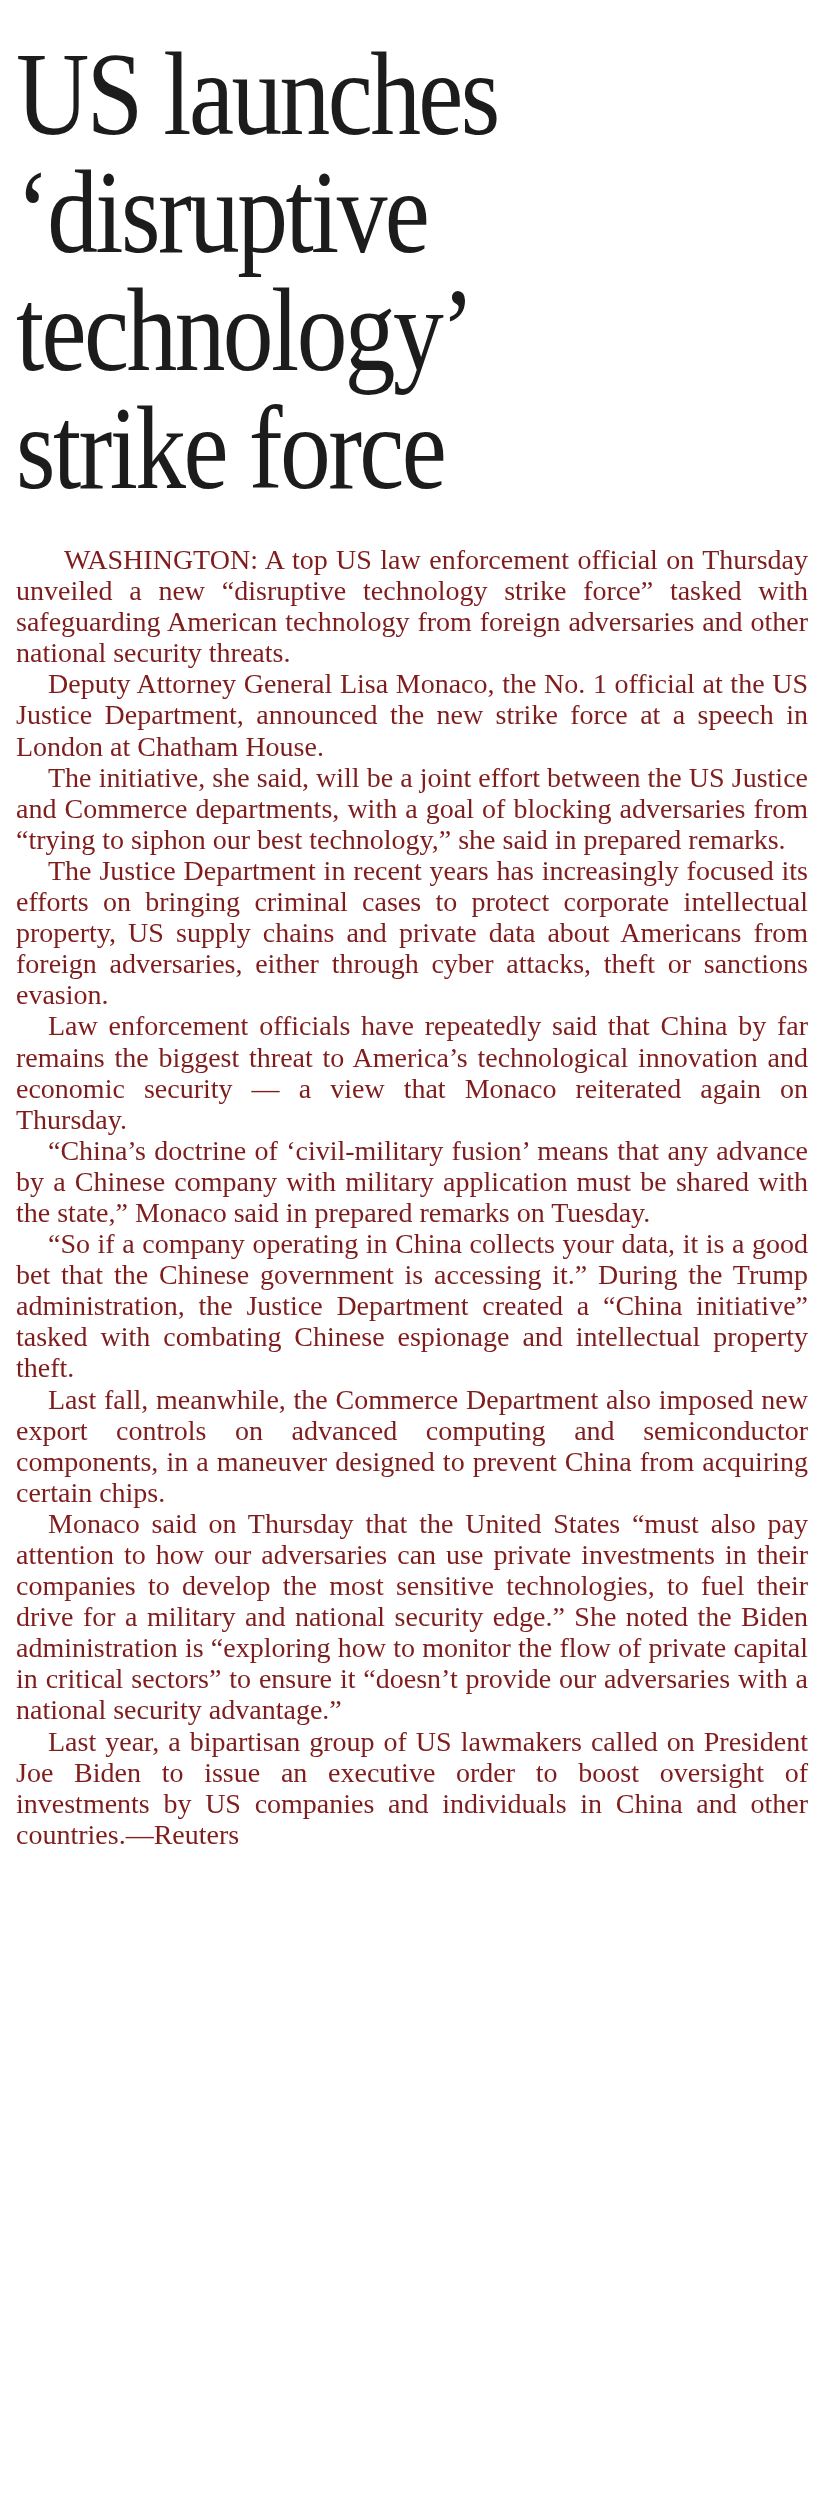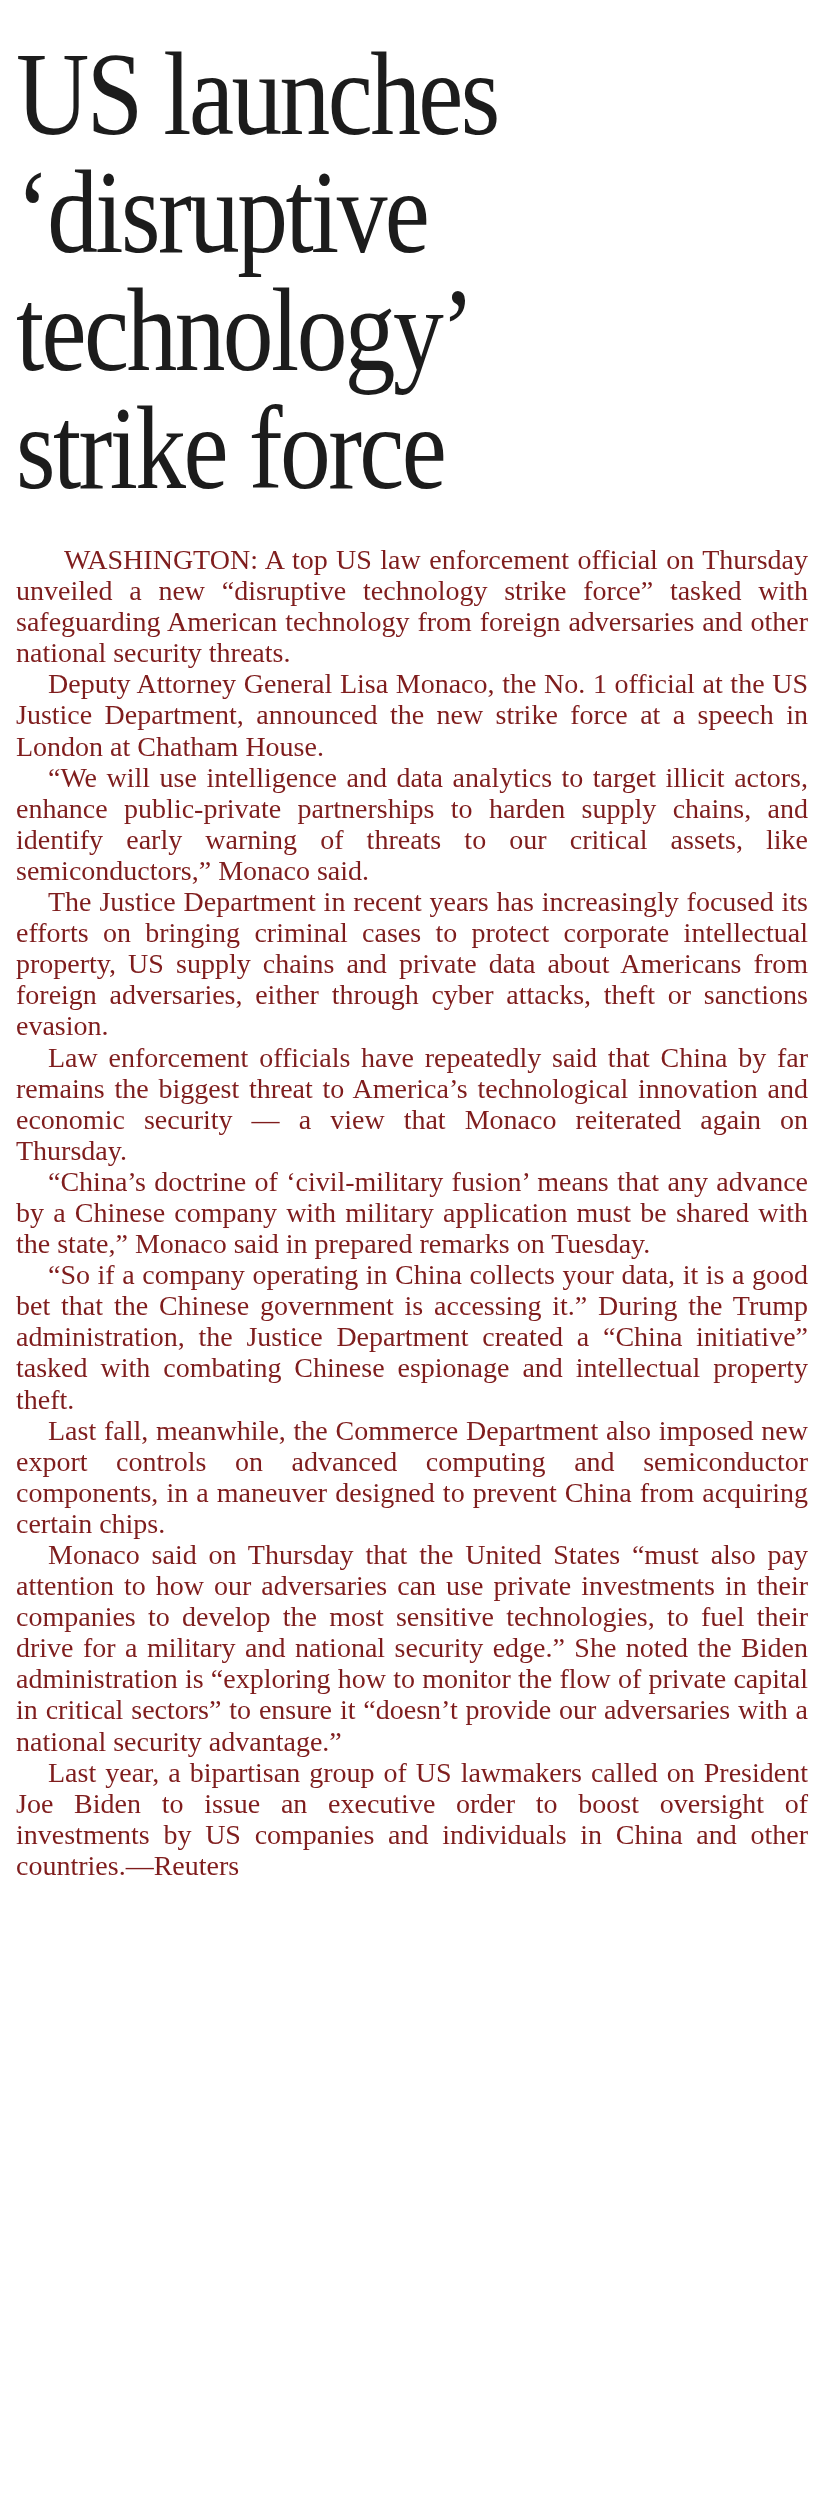--- a/index.html
+++ b/index.html
@@ -39,21 +39,21 @@
   <h1 class="headline">
     <span>US launches</span>
     <span>‘disruptive</span>
     <span>technology’</span>
     <span>strike force</span>
   </h1>
 
   <div class="body">
     <p class="lead">WASHINGTON: A top US law enforcement official on Thursday unveiled a new “disruptive technology strike force” tasked with safeguarding American tech­nology from foreign adversaries and other national security threats.</p>
     <p>Deputy Attorney General Lisa Monaco, the No. 1 offi­cial at the US Justice Department, announced the new strike force at a speech in London at Chatham House.</p>
-    <p>“We will use intelligence and data analytics to target illicit actors, enhance public-private partnerships to harden supply chains, and identify early warning of threats to our critical assets, like semiconductors,” Monaco said.</p>
+    <p>The initiative, she said, will be a joint effort between the US Justice and Commerce departments, with a goal of blocking adversaries from “trying to siphon our best technology,” she said in prepared remarks.</p>
     <p>The Justice Department in recent years has increas­ingly focused its efforts on bringing criminal cases to protect corporate intellectual property, US supply chains and private data about Americans from foreign adversaries, either through cyber attacks, theft or sanc­tions evasion.</p>
     <p>Law enforcement officials have repeatedly said that China by far remains the biggest threat to America’s technological innovation and economic security — a view that Monaco reiterated again on Thursday.</p>
     <p>“China’s doctrine of ‘civil-military fusion’ means that any advance by a Chinese company with military appli­cation must be shared with the state,” Monaco said in prepared remarks on Tuesday.</p>
     <p>“So if a company operating in China collects your data, it is a good bet that the Chinese government is accessing it.” During the Trump administration, the Justice Department created a “China initiative” tasked with combating Chinese espionage and intellec­tual property theft.</p>
     <p>Last fall, meanwhile, the Commerce Department also imposed new export controls on advanced comput­ing and semiconductor components, in a maneuver designed to prevent China from acquiring certain chips.</p>
     <p>Monaco said on Thursday that the United States “must also pay attention to how our adversaries can use private investments in their companies to develop the most sensitive technologies, to fuel their drive for a military and national security edge.” She noted the Biden administration is “exploring how to monitor the flow of private capital in critical sectors” to ensure it “doesn’t provide our adversaries with a national secu­rity advantage.”</p>
     <p>Last year, a bipartisan group of US lawmakers called on President Joe Biden to issue an executive order to boost oversight of investments by US companies and individuals in China and other countries.—Reuters</p>
   </div>
 </div>
 

